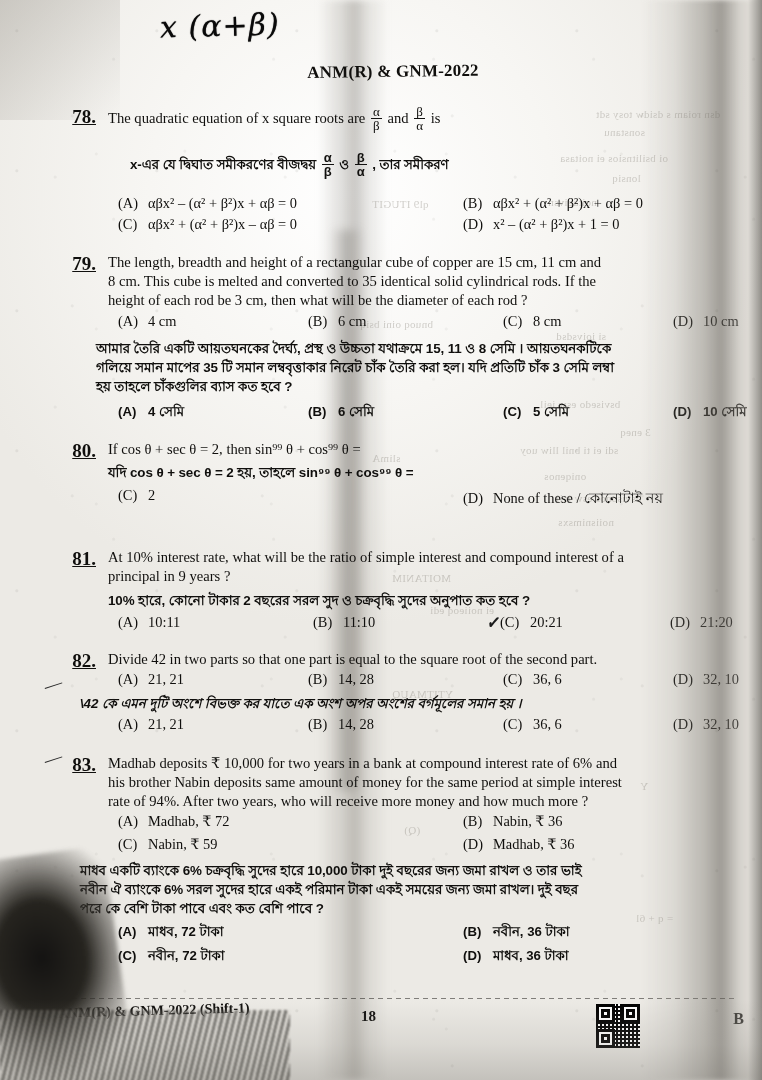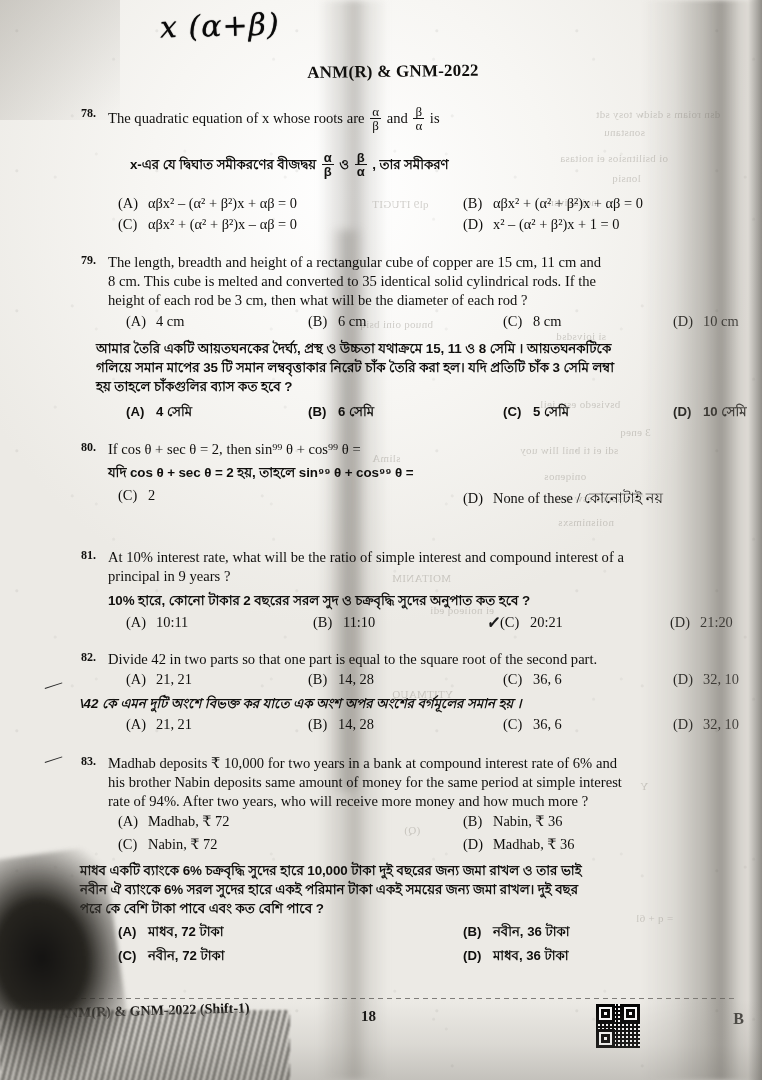--- a/index.html
+++ b/index.html
@@ -152,21 +152,22 @@
     position: absolute;
     left: 62px;
     width: 660px;
   }
   .qnum {
     position: absolute;
     left: 0; top: 0;
     width: 34px;
     text-align: right;
     font-weight: bold;
-    font-size: 12px;
+    font-size: 19px;
+    text-decoration: underline;
   }
   .qbody {
     margin-left: 46px;
   }
   .en {
     font-size: 14.6px;
     line-height: 1.30;
     text-align: left;
   }
   .bn {
@@ -185,21 +186,21 @@
     position: absolute;
     font-size: 14.4px;
     white-space: nowrap;
   }
   .opt.bn-opt {
     font-family: "Liberation Sans", "DejaVu Sans", sans-serif;
     font-size: 13.2px;
     font-weight: bold;
   }
   .opt .lbl { display: inline-block; min-width: 30px; }
-  .c-a { left: 10px; margin-left: 8px; }
+  .c-a { left: 10px; }
   .c-b { left: 200px; }
   .c-c { left: 395px; }
   .c-d { left: 565px; }
   
   .w-a { left: 10px; }
   .w-b { left: 355px; }
   
   .frac {
     display: inline-block;
     vertical-align: middle;
@@ -310,21 +311,21 @@
   <div id="content">
 
     <div class="handwrite">x (α+β)</div>
 
     <div class="doc-title">ANM(R) &amp; GNM-2022</div>
 
     <div class="qblock" style="top:106px;">
       <div class="qnum">78.</div>
       <div class="qbody">
         <div class="en">
-          <span>The quadratic equation of x whose roots are</span>
+          <span>The quadratic equation of x square roots are</span>
           <span class="frac">
             <span class="num">α</span>
             <span class="den">β</span>
           </span>
           <span>and</span>
           <span class="frac">
             <span class="num">β</span>
             <span class="den">α</span>
           </span>
           <span>is</span>
@@ -511,21 +512,21 @@
           <div class="opt-row" style="height:23px;">
             <div class="opt w-a">
               <span class="lbl">(A)</span><span>Madhab, ₹ 72</span>
             </div>
             <div class="opt w-b">
               <span class="lbl">(B)</span><span>Nabin, ₹ 36</span>
             </div>
           </div>
           <div class="opt-row" style="height:23px;">
             <div class="opt w-a">
-              <span class="lbl">(C)</span><span>Nabin, ₹ 72</span>
+              <span class="lbl">(C)</span><span>Nabin, ₹ 59</span>
             </div>
             <div class="opt w-b">
               <span class="lbl">(D)</span><span>Madhab, ₹ 36</span>
             </div>
           </div>
         </div>
         <div class="bn" style="margin-top:2px; margin-left:-28px;">
           <div>মাধব একটি ব্যাংকে 6% চক্রবৃদ্ধি সুদের হারে 10,000 টাকা দুই বছরের জন্য জমা রাখল ও তার ভাই</div>
           <div>নবীন ঐ ব্যাংকে 6% সরল সুদের হারে একই পরিমান টাকা একই সময়ের জন্য জমা রাখল। দুই বছর</div>
           <div>পরে কে বেশি টাকা পাবে এবং কত বেশি পাবে ?</div>

